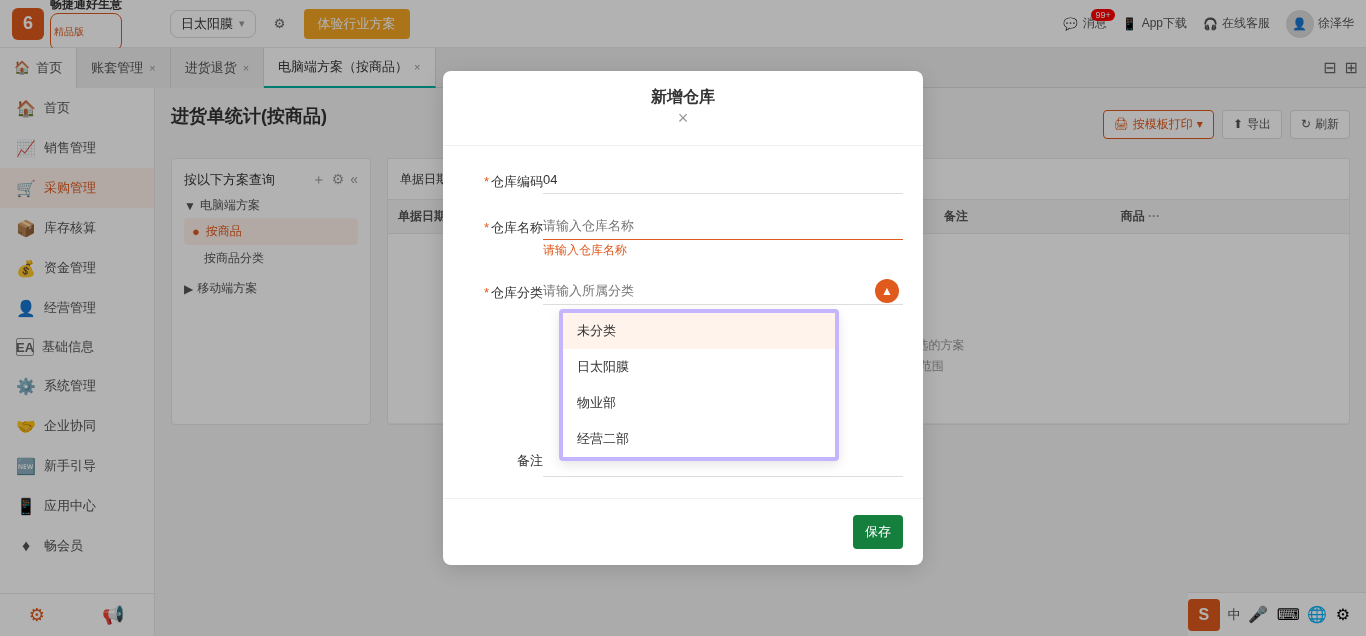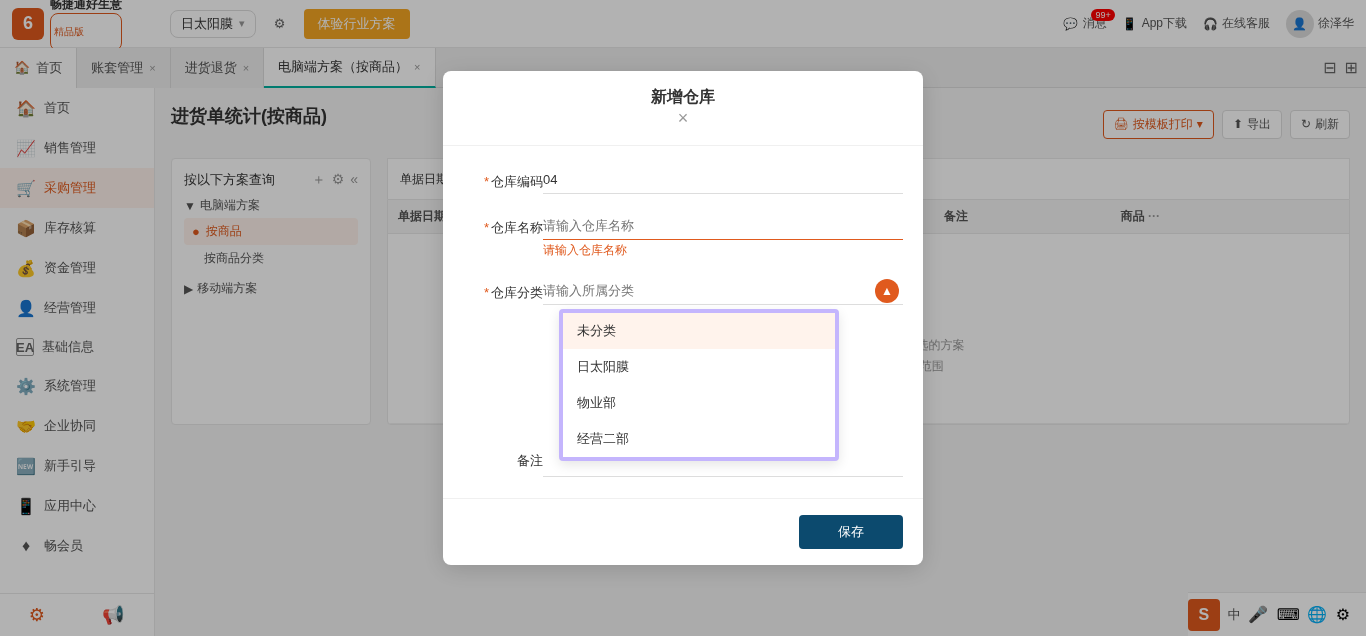--- a/index.html
+++ b/index.html
@@ -214,22 +214,22 @@
     .dropdown-option {
       padding: 9px 14px; cursor: pointer; font-size: 13px; color: #333;
     }
     .dropdown-option.highlighted { background: #fff3ec; }
 
     .modal-footer {
       display: flex; justify-content: flex-end;
       padding: 16px 20px; border-top: 1px solid #f0f0f0; margin-top: 8px; gap: 10px;
     }
     .btn-save {
-      background: #0c4a6e; color: white; border: none; border-radius: 4px;
-      padding: 8px 39px; cursor: pointer; font-size: 13px;
+      background: #15803d; color: white; border: none; border-radius: 4px;
+      padding: 8px 12px; cursor: pointer; font-size: 13px;
     }
 
     .textarea-input {
       width: 100%; border: none; border-bottom: 1px solid #ddd;
       padding: 6px 0; font-size: 13px; color: #333; outline: none;
       background: transparent; resize: none; height: 32px;
     }
 
     
     .bottom-right-bar {

